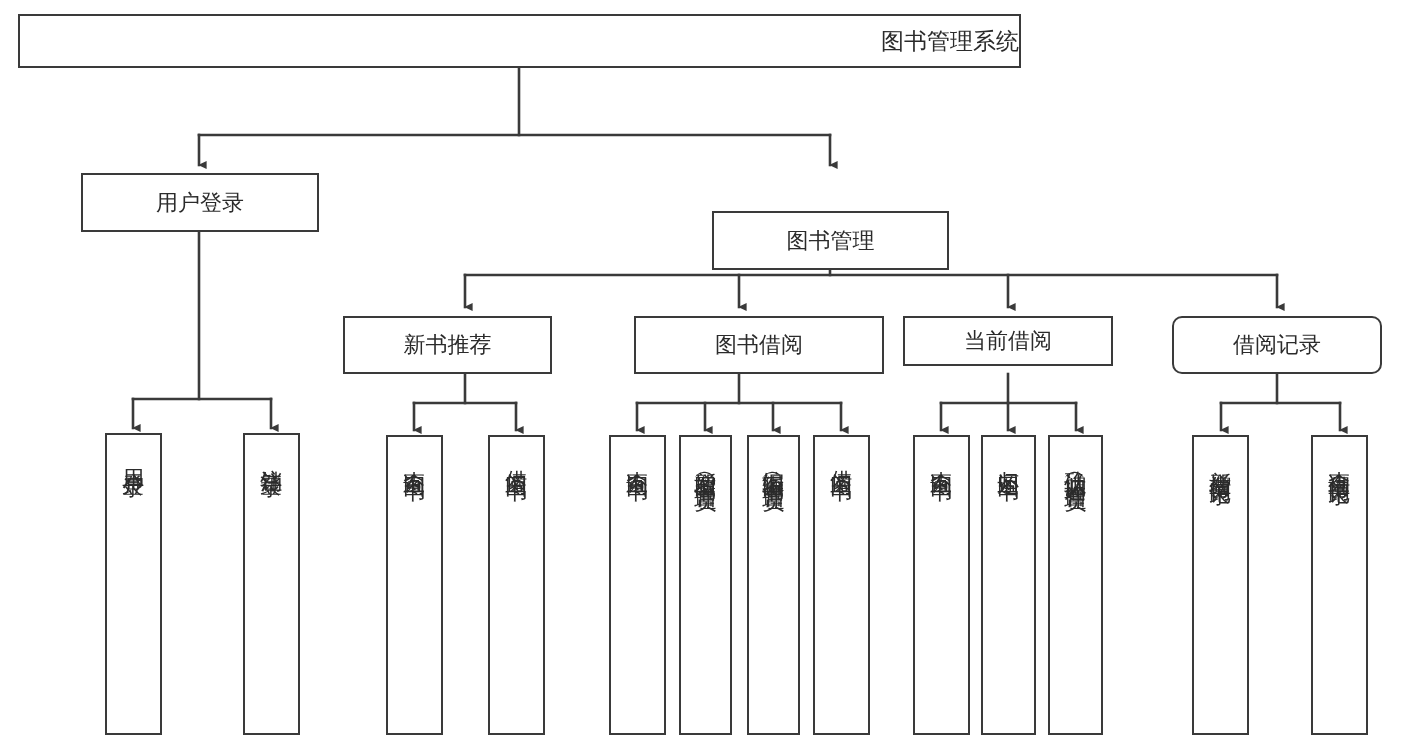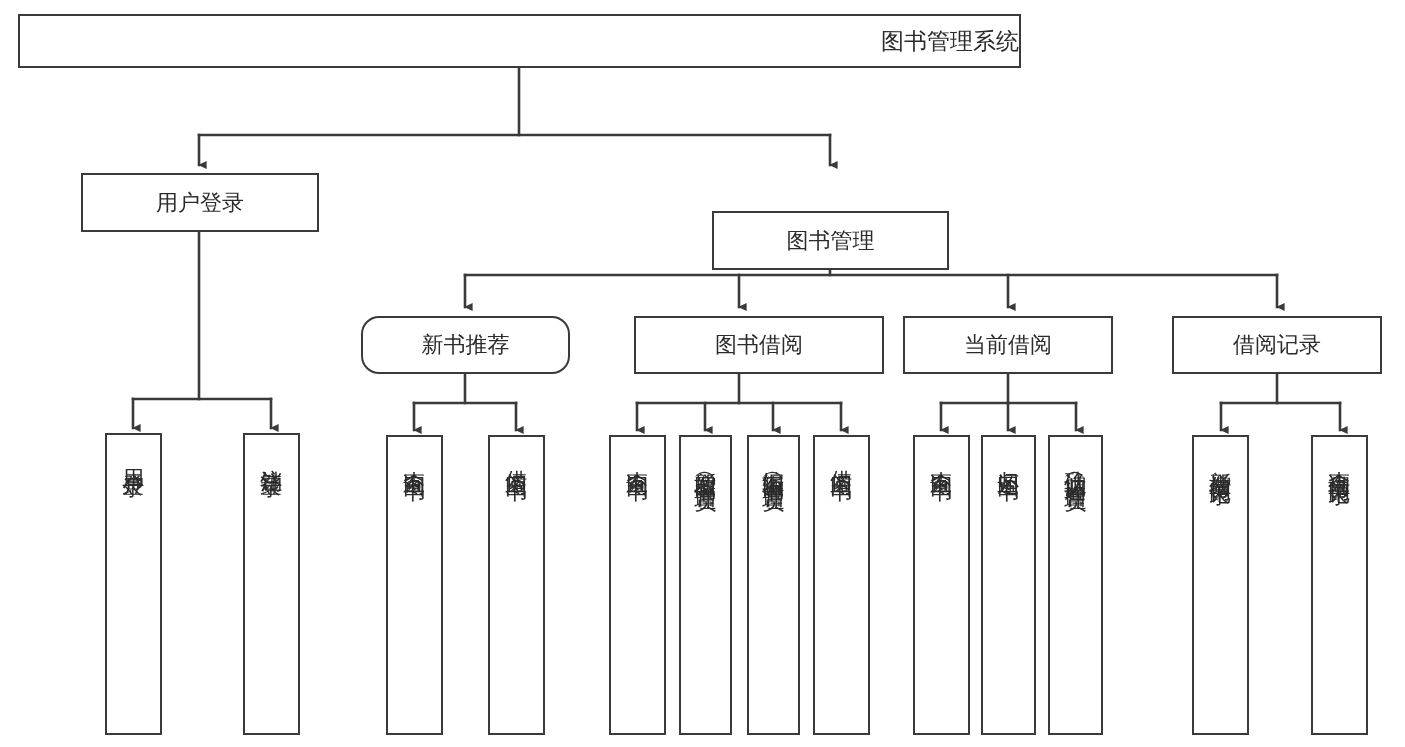--- a/index.html
+++ b/index.html
@@ -128,33 +128,33 @@
   </div>
 
   <div class="node hbox" style="left:81px; top:173px; width:238px; height:59px;">
     <span>用户登录</span>
   </div>
 
   <div class="node hbox" style="left:712px; top:173px; width:237px; height:59px;margin-top:38px;">
     <span>图书管理</span>
   </div>
 
-  <div class="node hbox" style="left:361px; top:316px; width:209px; height:58px;border-radius:18px;">
+  <div class="node hbox" style="left:343px; top:316px; width:209px; height:58px;">
     <span>新书推荐</span>
   </div>
 
   <div class="node hbox" style="left:634px; top:316px; width:250px; height:58px;">
     <span>图书借阅</span>
   </div>
 
-  <div class="node hbox" style="left:903px; top:316px; width:210px; height:58px;text-align:right;">
+  <div class="node hbox" style="left:903px; top:316px; width:210px; height:50px;text-align:right;">
     <span>当前借阅</span>
   </div>
 
-  <div class="node hbox" style="left:1172px; top:316px; width:210px; height:58px;">
+  <div class="node hbox" style="left:1172px; top:316px; width:210px; height:58px;border-radius:10px;">
     <span>借阅记录</span>
   </div>
 
   <div class="node leaf" style="left:105px; top:433px; width:57px; height:302px;">
     <span class="vtext">用户登录</span>
   </div>
   <div class="node leaf" style="left:243px; top:433px; width:57px; height:302px;">
     <span class="vtext">注销登录</span>
   </div>
 

